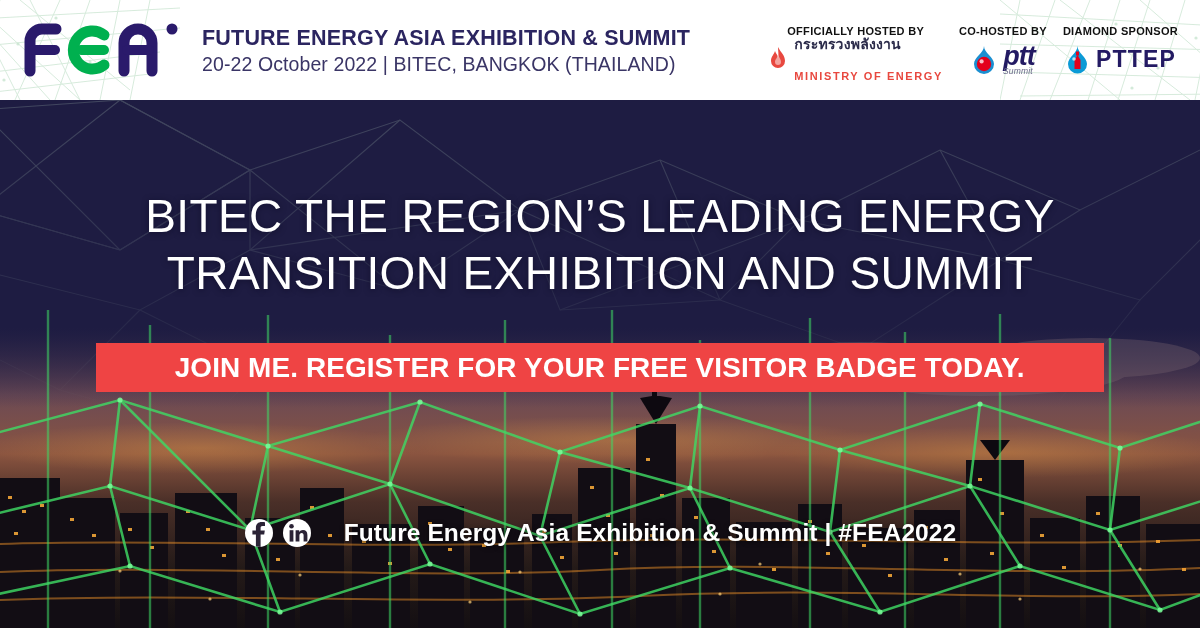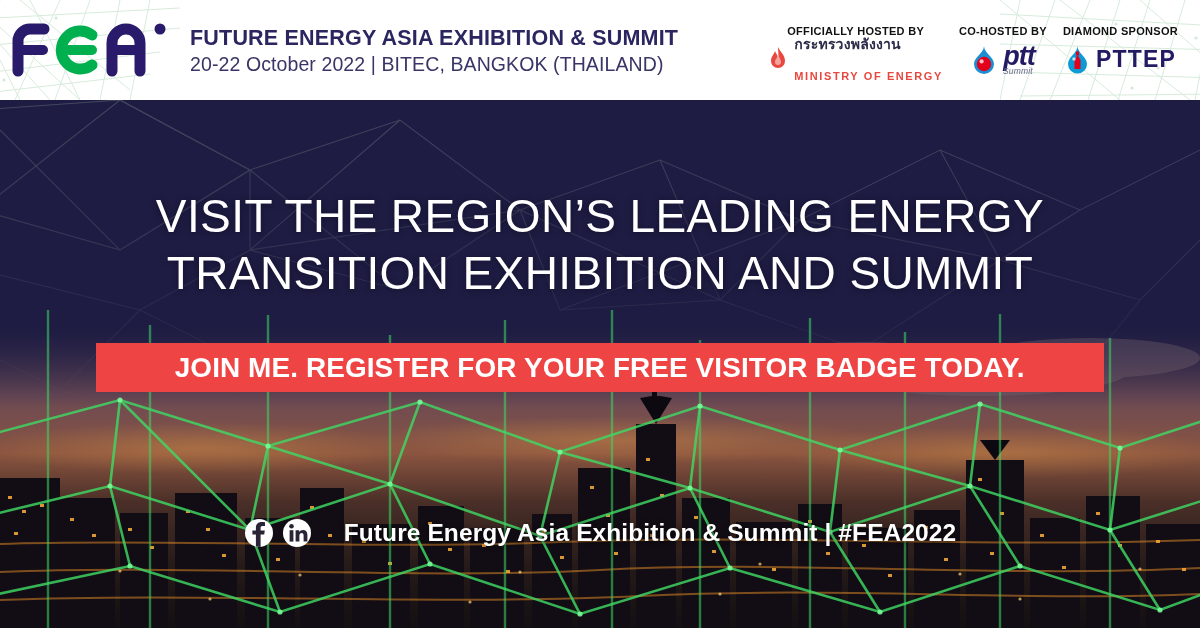--- a/index.html
+++ b/index.html
@@ -10,21 +10,21 @@
 
   
   .header {
     position:absolute; left:0; top:0; width:1200px; height:100px;
     background:#ffffff; overflow:hidden; z-index:10;
   }
   .header-mesh { position:absolute; top:0; height:100px; width:220px; opacity:.55; pointer-events:none; }
   .header-mesh.left { left:-40px; }
   .header-mesh.right { right:-20px; }
 
-  .header-inner { position:relative; display:flex; align-items:center; height:100px; padding:0 14px 0 8px; }
+  .header-inner { position:relative; display:flex; align-items:center; height:100px; padding:0 14px 0 20px; }
 
   
   .logo-mark { width:168px; height:62px; flex:0 0 auto; margin-right:14px; }
 
   .title-block { flex:0 0 auto; padding-top:2px; }
   .title-line1 {
     font-size:21.5px; font-weight:bold; letter-spacing:.2px;
     color:#2b2560; line-height:1.18; white-space:nowrap;
   }
   .title-line2 {
@@ -419,21 +419,21 @@
           <circle cx="580" cy="514" r="2.6"></circle>
         <circle cx="730" cy="468" r="2.6"></circle>
           <circle cx="880" cy="512" r="2.6"></circle>
         <circle cx="1020" cy="466" r="2.6"></circle>
           <circle cx="1160" cy="510" r="2.6"></circle>
       </g>
     </svg>
   </div>
 
   <div class="headline">
-    <div>VISIT THE REGION’S LEADING ENERGY</div>
+    <div>BITEC THE REGION’S LEADING ENERGY</div>
     <div>TRANSITION EXHIBITION AND SUMMIT</div>
   </div>
 
   <div class="cta-bar">
     <div class="cta-text">JOIN ME. REGISTER FOR YOUR FREE VISITOR BADGE TODAY.</div>
   </div>
 
   <div class="footer">
     <div class="footer-row1">
       <div class="social">

